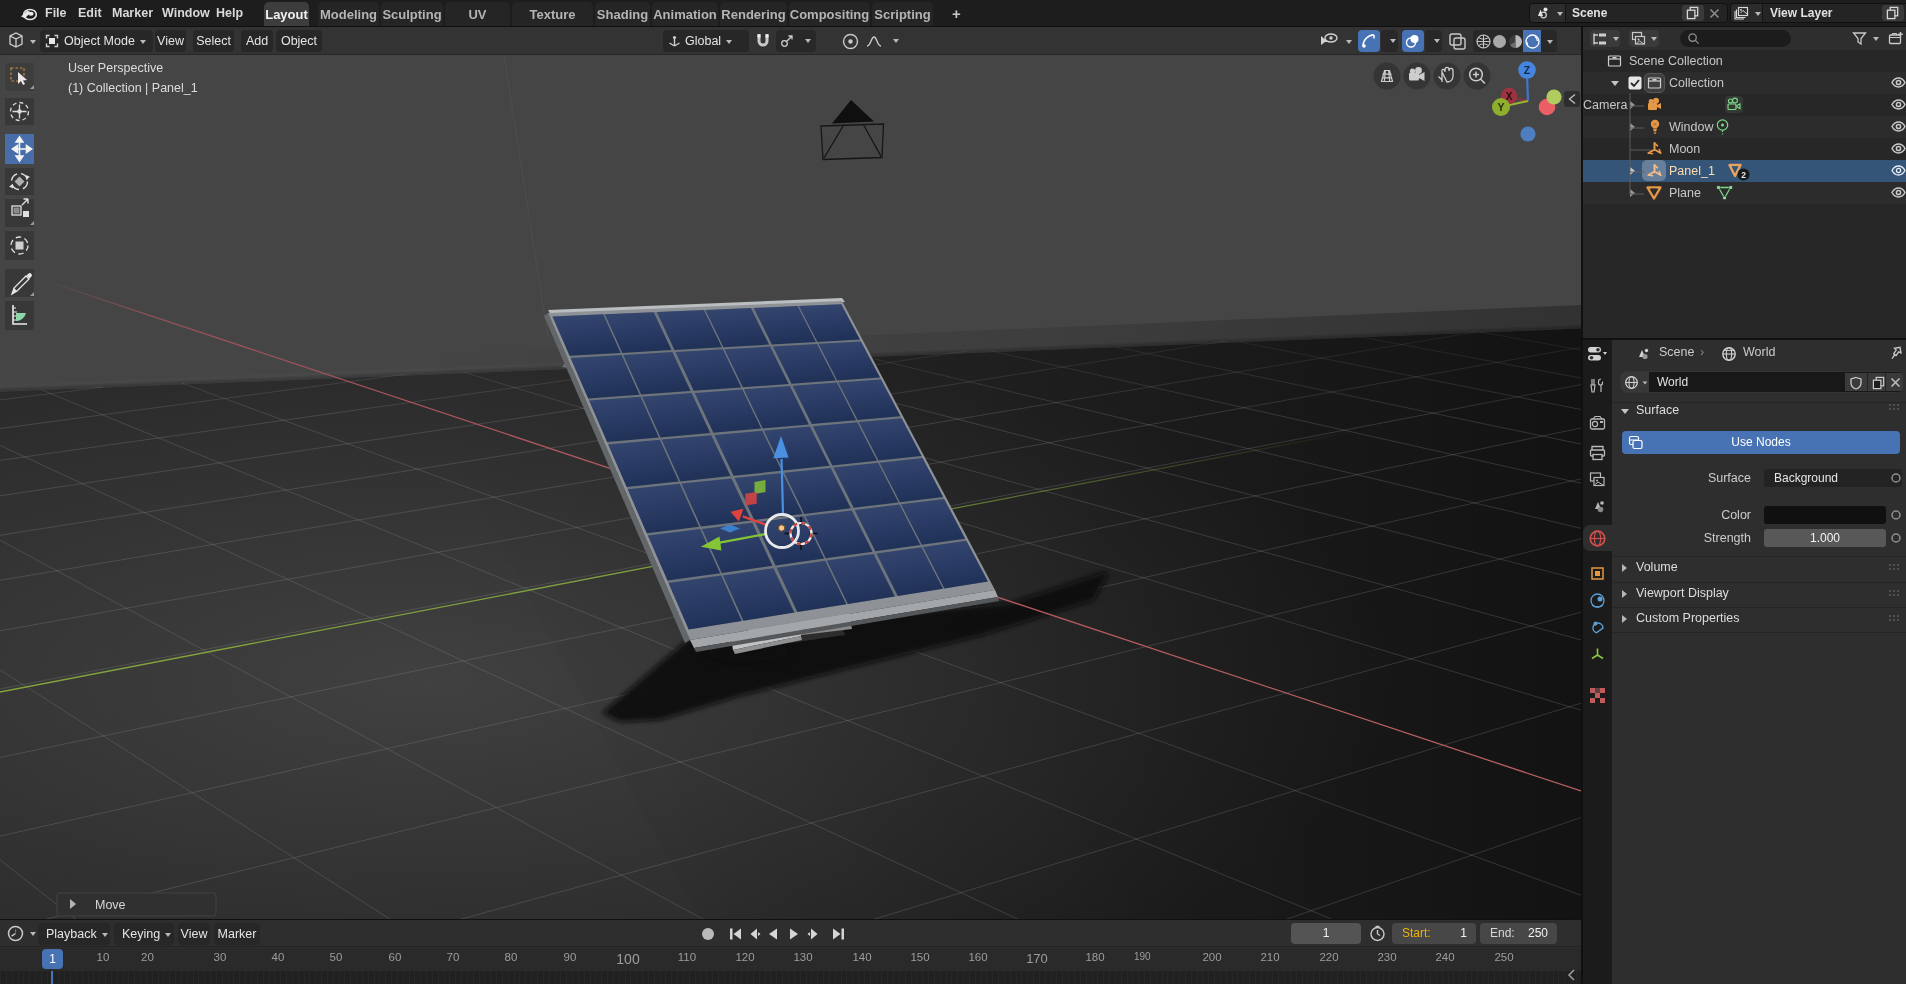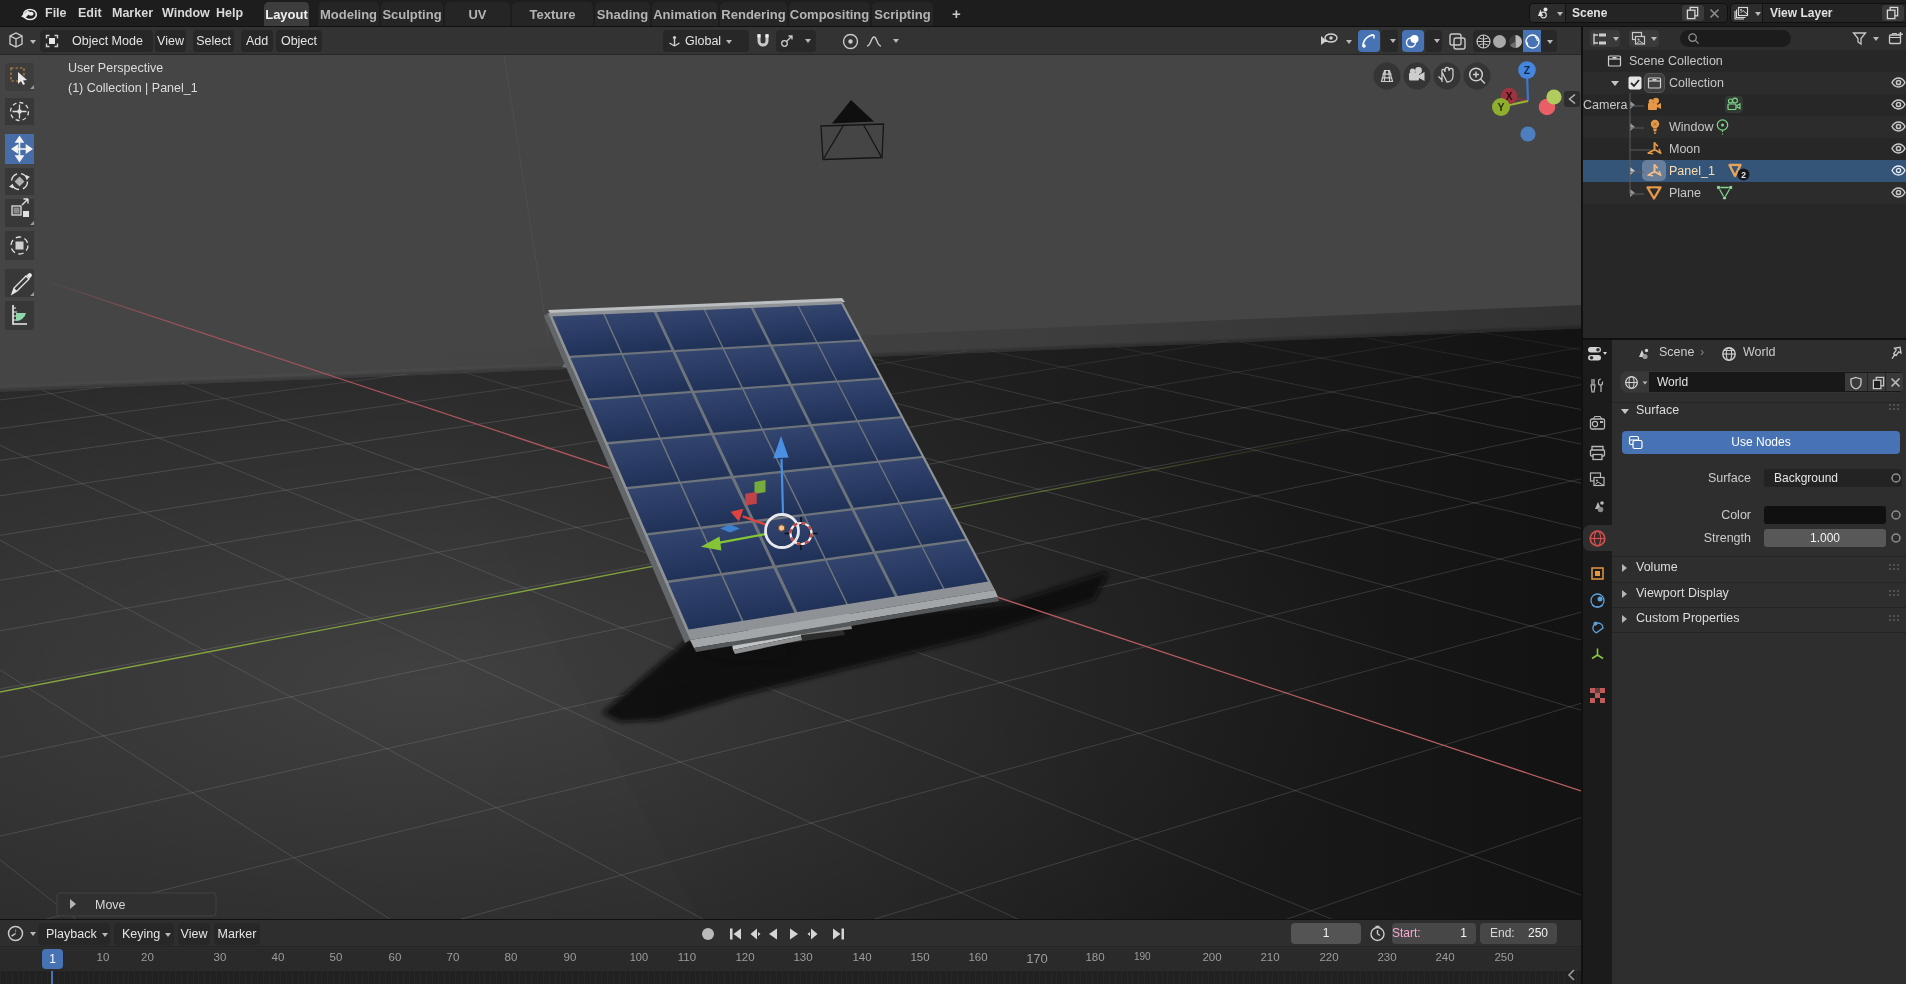--- a/index.html
+++ b/index.html
@@ -94,21 +94,21 @@
 <div id="vhead">
  <svg class="abs" style="left:7px;top:4px" width="20" height="20" viewBox="0 0 20 20">
   <path d="M9 16 L9 8 L3 5 M9 8 L15 5 M9 16 L15 13 L15 5 L9 2 L3 5 L3 13 Z" fill="none" stroke="#cfcfcf" stroke-width="1.3"></path>
  </svg>
  <span class="v3" style="position:absolute;left:26px;top:13px"></span>
  <div class="hbtn" style="left:40px;width:113px">
    <svg class="abs" style="left:5px;top:4px" width="14" height="14" viewBox="0 0 14 14">
         <path d="M1.5 4.5 v-3 h3 M9.5 1.5 h3 v3 M12.5 9.5 v3 h-3 M4.5 12.5 h-3 v-3" fill="none" stroke="#cfcfcf" stroke-width="1.4"></path>
         <rect x="4" y="4" width="6" height="6" fill="#e8e8e8"></rect>
       </svg>
-   <span style="margin-left:32px">Object Mode</span><span class="v3" style="margin-left:5px"></span>
+   <span style="margin-left:24px">Object Mode</span><span class="v3" style="margin-left:5px"></span>
  </div>
  <div class="hbtn" style="left:155px;width:31px;text-align:center">View</div>
  <div class="hbtn" style="left:193px;width:41px;text-align:center">Select</div>
  <div class="hbtn" style="left:241px;width:32px;text-align:center">Add</div>
  <div class="hbtn" style="left:276px;width:46px;text-align:center">Object</div>
  <div class="hbtn" style="left:663px;width:86px">
    <svg class="abs" style="left:5px;top:4px" width="13" height="14" viewBox="0 0 13 14">
         <path d="M6.5 12 L6.5 5 M6.5 12 L1.5 9 M6.5 12 L11.5 9" stroke="#cfcfcf" stroke-width="1.4" fill="none"></path>
         <circle cx="6.5" cy="3.5" r="1.6" fill="#cfcfcf"></circle>
       </svg>
@@ -843,34 +843,34 @@
       <path d="M63 4.5 L71 10 L63 15.5 Z"></path>
       <path d="M84 4.5 L90.5 10 L84 15.5 Z M83 8 L80.5 10 L83 12 Z"></path>
       <path d="M106 4.5 L113.5 10 L106 15.5 Z M114.5 4.5 L114.5 15.5 L117 15.5 L117 4.5 Z"></path>
     </g>
   </svg>
   <div class="abs" style="left:1291px;top:3px;width:70px;height:21px;background:#545454;border-radius:4px;text-align:center;line-height:21px;color:#f1f1f1">1</div>
   <svg class="abs" style="left:1369px;top:5px" width="17" height="17" viewBox="0 0 17 17">
         <circle cx="8.5" cy="9" r="6.5" fill="none" stroke="#c9c9c9" stroke-width="1.4"></circle>
         <path d="M8.5 9 L8.5 5 M8.5 9 L11 10.5 M6.5 1.5 L10.5 1.5" stroke="#c9c9c9" stroke-width="1.4" fill="none"></path>
       </svg>
-  <div class="abs" style="left:1392px;top:3px;width:84px;height:21px;background:#474747;border-radius:4px;line-height:21px"><span style="margin-left:0;color:#f9a8d4">Start:</span><span style="position:absolute;right:9px;color:#f1f1f1">1</span></div>
+  <div class="abs" style="left:1392px;top:3px;width:84px;height:21px;background:#474747;border-radius:4px;line-height:21px"><span style="margin-left:10px;color:#eab308">Start:</span><span style="position:absolute;right:9px;color:#f1f1f1">1</span></div>
   <div class="abs" style="left:1480px;top:3px;width:77px;height:21px;background:#474747;border-radius:4px;line-height:21px"><span style="margin-left:10px;color:#d8d8d8">End:</span><span style="position:absolute;right:9px;color:#f1f1f1">250</span></div>
  </div>
  <div class="abs" style="left:0;top:28px;width:1581px;height:23px;background:#2a2a2a">
   <span class="abs" style="left:83px;top:3px;width:40px;text-align:center;font-size:11.5px;color:#9d9d9d">10</span>
 <span class="abs" style="left:141px;top:3px;width:40px;font-size:11.5px;color:#9d9d9d">20</span>
 <span class="abs" style="left:200px;top:3px;width:40px;text-align:center;font-size:11.5px;color:#9d9d9d">30</span>
 <span class="abs" style="left:258px;top:3px;width:40px;text-align:center;font-size:11.5px;color:#9d9d9d">40</span>
 <span class="abs" style="left:316px;top:3px;width:40px;text-align:center;font-size:11.5px;color:#9d9d9d">50</span>
 <span class="abs" style="left:375px;top:3px;width:40px;text-align:center;font-size:11.5px;color:#9d9d9d">60</span>
 <span class="abs" style="left:433px;top:3px;width:40px;text-align:center;font-size:11.5px;color:#9d9d9d">70</span>
 <span class="abs" style="left:491px;top:3px;width:40px;text-align:center;font-size:11.5px;color:#9d9d9d">80</span>
 <span class="abs" style="left:550px;top:3px;width:40px;text-align:center;font-size:11.5px;color:#9d9d9d">90</span>
-<span class="abs" style="left:608px;top:3px;width:40px;text-align:right;font-size:11px;color:#9d9d9d">100</span>
+<span class="abs" style="left:608px;top:3px;width:40px;text-align:center;font-size:14px;color:#9d9d9d">100</span>
 <span class="abs" style="left:667px;top:3px;width:40px;text-align:center;font-size:11.5px;color:#9d9d9d">110</span>
 <span class="abs" style="left:725px;top:3px;width:40px;text-align:center;font-size:11.5px;color:#9d9d9d">120</span>
 <span class="abs" style="left:783px;top:3px;width:40px;text-align:center;font-size:11.5px;color:#9d9d9d">130</span>
 <span class="abs" style="left:842px;top:3px;width:40px;text-align:center;font-size:11.5px;color:#9d9d9d">140</span>
 <span class="abs" style="left:900px;top:3px;width:40px;text-align:center;font-size:11.5px;color:#9d9d9d">150</span>
 <span class="abs" style="left:958px;top:3px;width:40px;text-align:center;font-size:11.5px;color:#9d9d9d">160</span>
 <span class="abs" style="left:1017px;top:3px;width:40px;text-align:center;font-size:13px;color:#9d9d9d">170</span>
 <span class="abs" style="left:1075px;top:3px;width:40px;text-align:center;font-size:11.5px;color:#9d9d9d">180</span>
 <span class="abs" style="left:1134px;top:3px;width:40px;text-align:left;font-size:10px;color:#9d9d9d">190</span>
 <span class="abs" style="left:1192px;top:3px;width:40px;text-align:center;font-size:11.5px;color:#9d9d9d">200</span>

